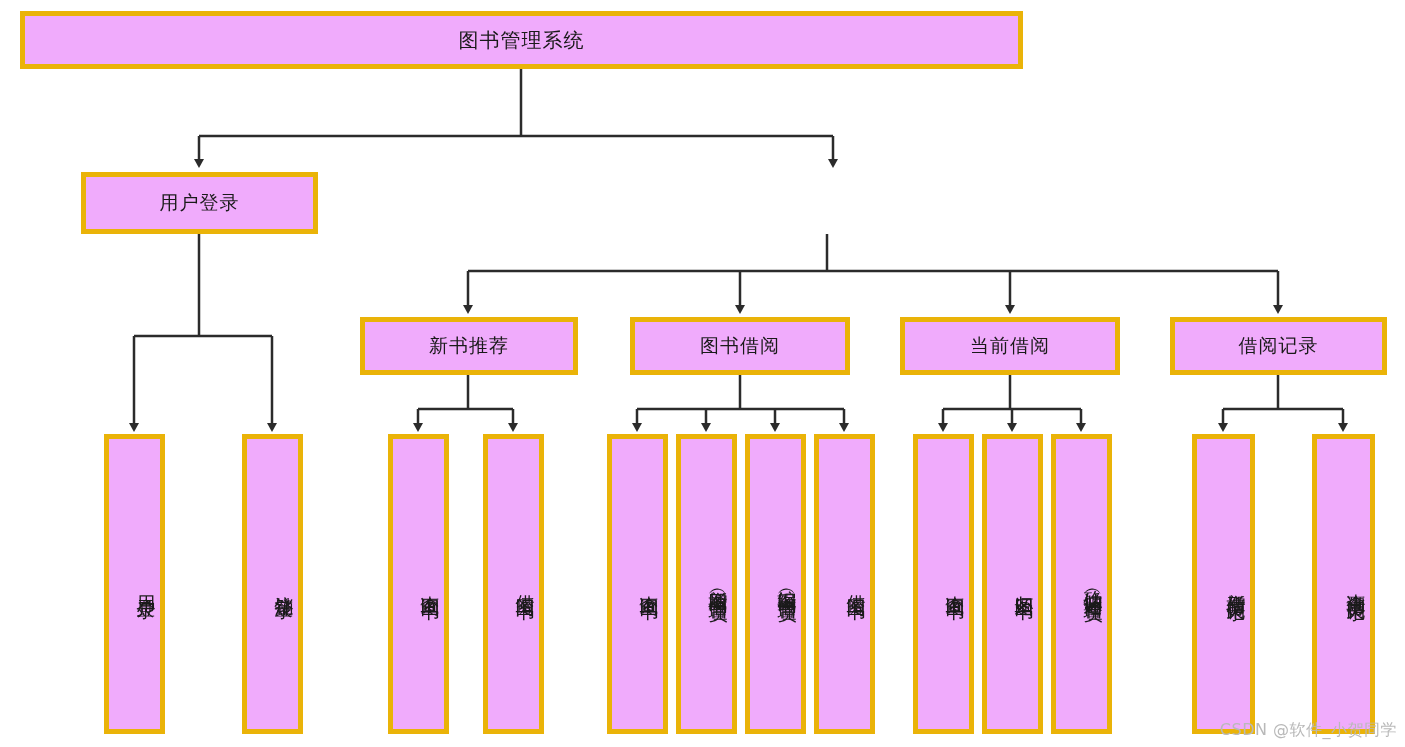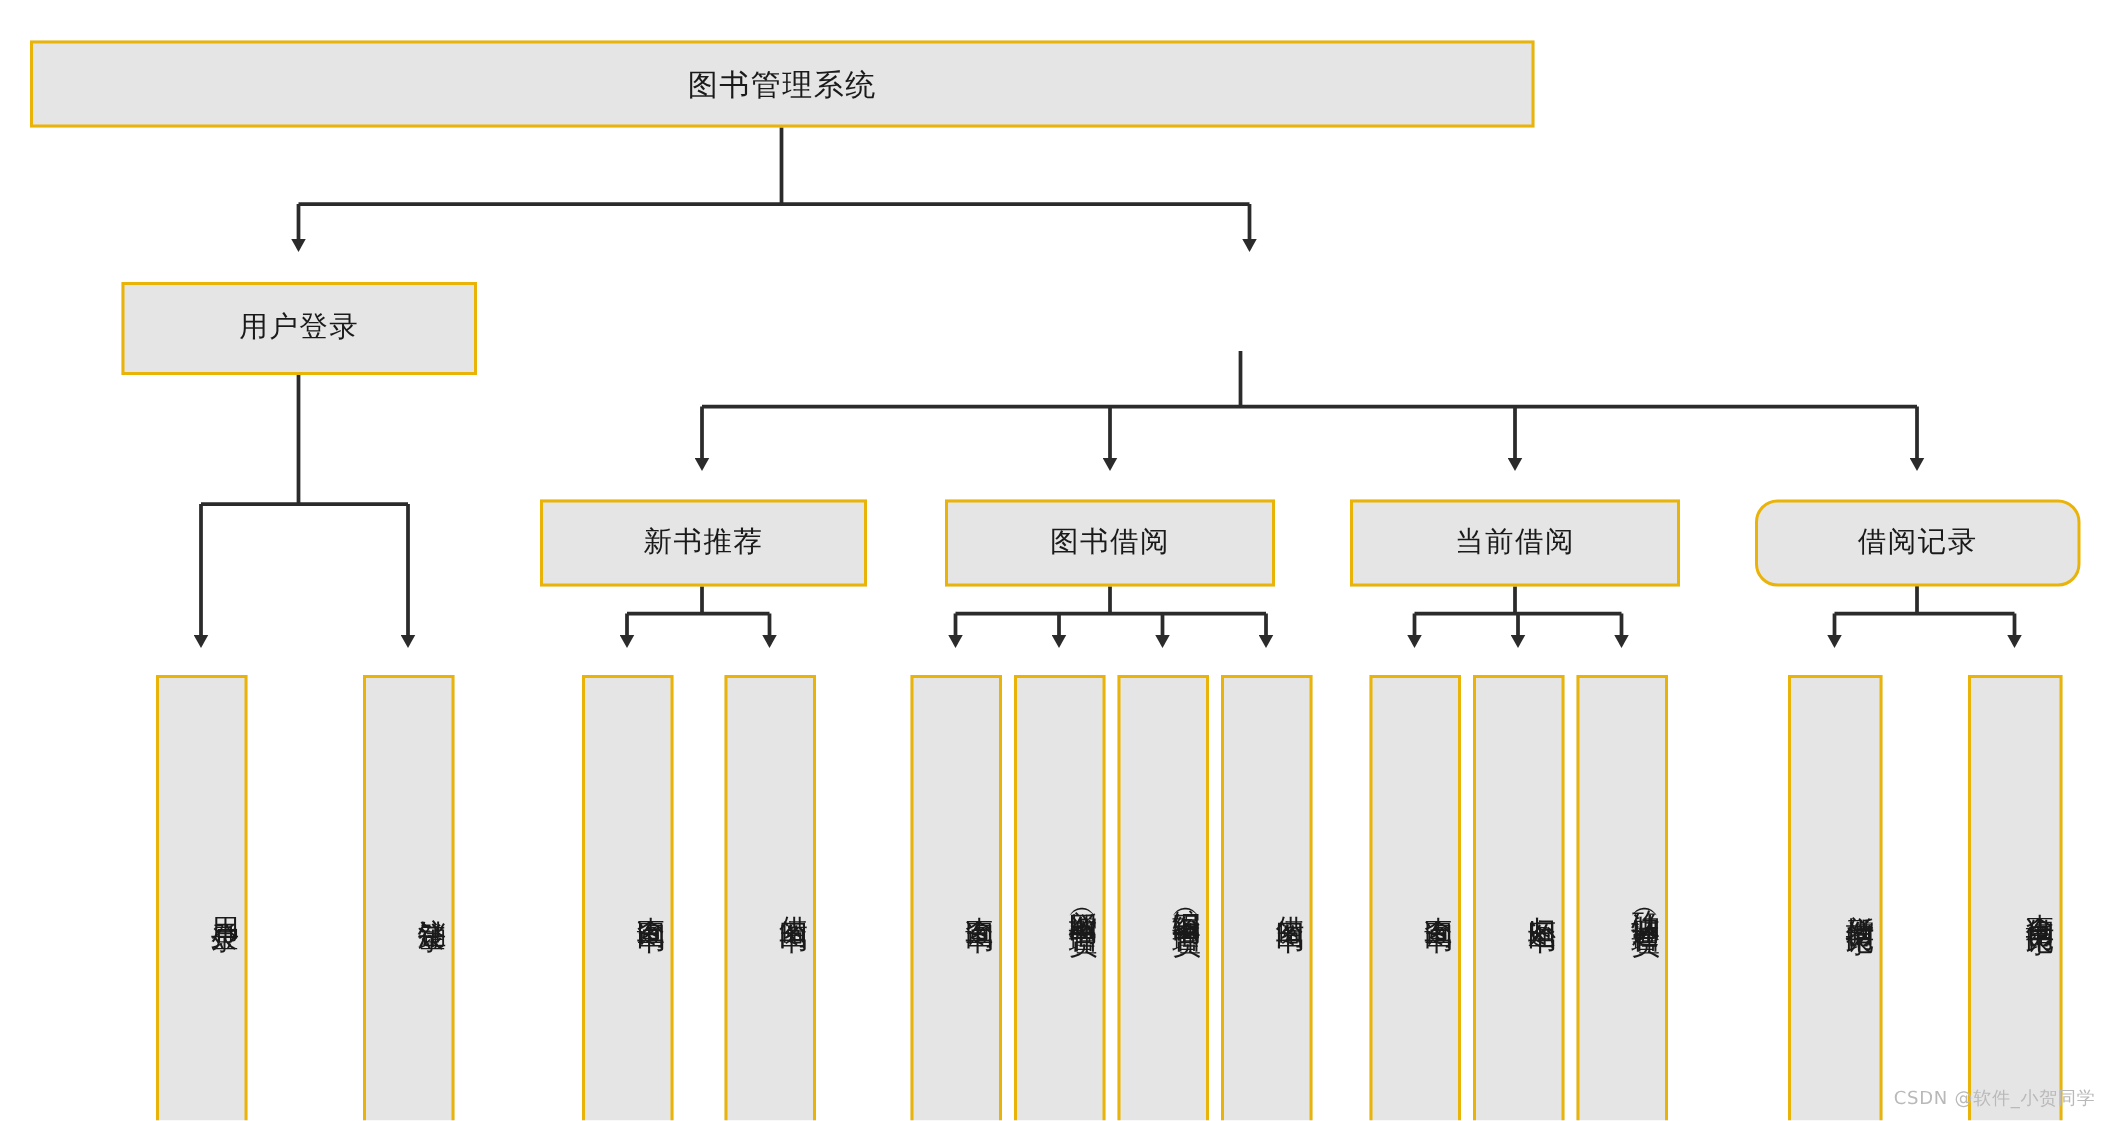--- a/index.html
+++ b/index.html
@@ -20,31 +20,30 @@
   #edges-layer {
     position: absolute;
     left: 0;
     top: 0;
     width: 1405px;
     height: 747px;
   }
   .node {
     position: absolute;
     box-sizing: border-box;
-    border: 2px solid #eab308;
-    background: #e5e5e5;
+    border: 5px solid #eab308;
+    background: #f0abfc;
     display: flex;
     align-items: center;
     justify-content: center;
     color: #1a1a1a;
     font-size: 19px;
     letter-spacing: 1px;
     line-height: 1.25;
     z-index: 2;
-    margin-top: 16px;
   }
   .node.horiz {
     padding: 2px 6px;
   }
   .node.vert {
     writing-mode: vertical-rl;
     text-orientation: upright;
     align-items: flex-start;
     justify-content: center;
     padding: 8px 2px;
@@ -56,21 +55,21 @@
     text-orientation: upright;
     white-space: nowrap;
   }
   .node-root {
     font-size: 20px;
   }
   #watermark {
     position: absolute;
     right: 8px;
     bottom: 6px;
-    font-size: 12px;
+    font-size: 16px;
     color: #b9b9b9;
     letter-spacing: 0.5px;
     z-index: 3;
     white-space: nowrap;
   }
 </style>
 </head>
 <body>
 
 <div id="diagram-root">
@@ -135,21 +134,21 @@
 
   <div class="node horiz" style="left:360px; top:317px; width:218px; height:58px;">
     <span>新书推荐</span>
   </div>
   <div class="node horiz" style="left:630px; top:317px; width:220px; height:58px;text-align:center;">
     <span>图书借阅</span>
   </div>
   <div class="node horiz" style="left:900px; top:317px; width:220px; height:58px;">
     <span>当前借阅</span>
   </div>
-  <div class="node horiz" style="left:1170px; top:317px; width:217px; height:58px;border-radius:15px;">
+  <div class="node horiz" style="left:1170px; top:317px; width:217px; height:58px;">
     <span>借阅记录</span>
   </div>
 
   <div class="node vert" style="left:104px; top:434px; width:61px; height:300px;">
     <span class="vlabel">用户登录</span>
   </div>
   <div class="node vert" style="left:242px; top:434px; width:61px; height:300px;">
     <span class="vlabel">注销登录</span>
   </div>
 

